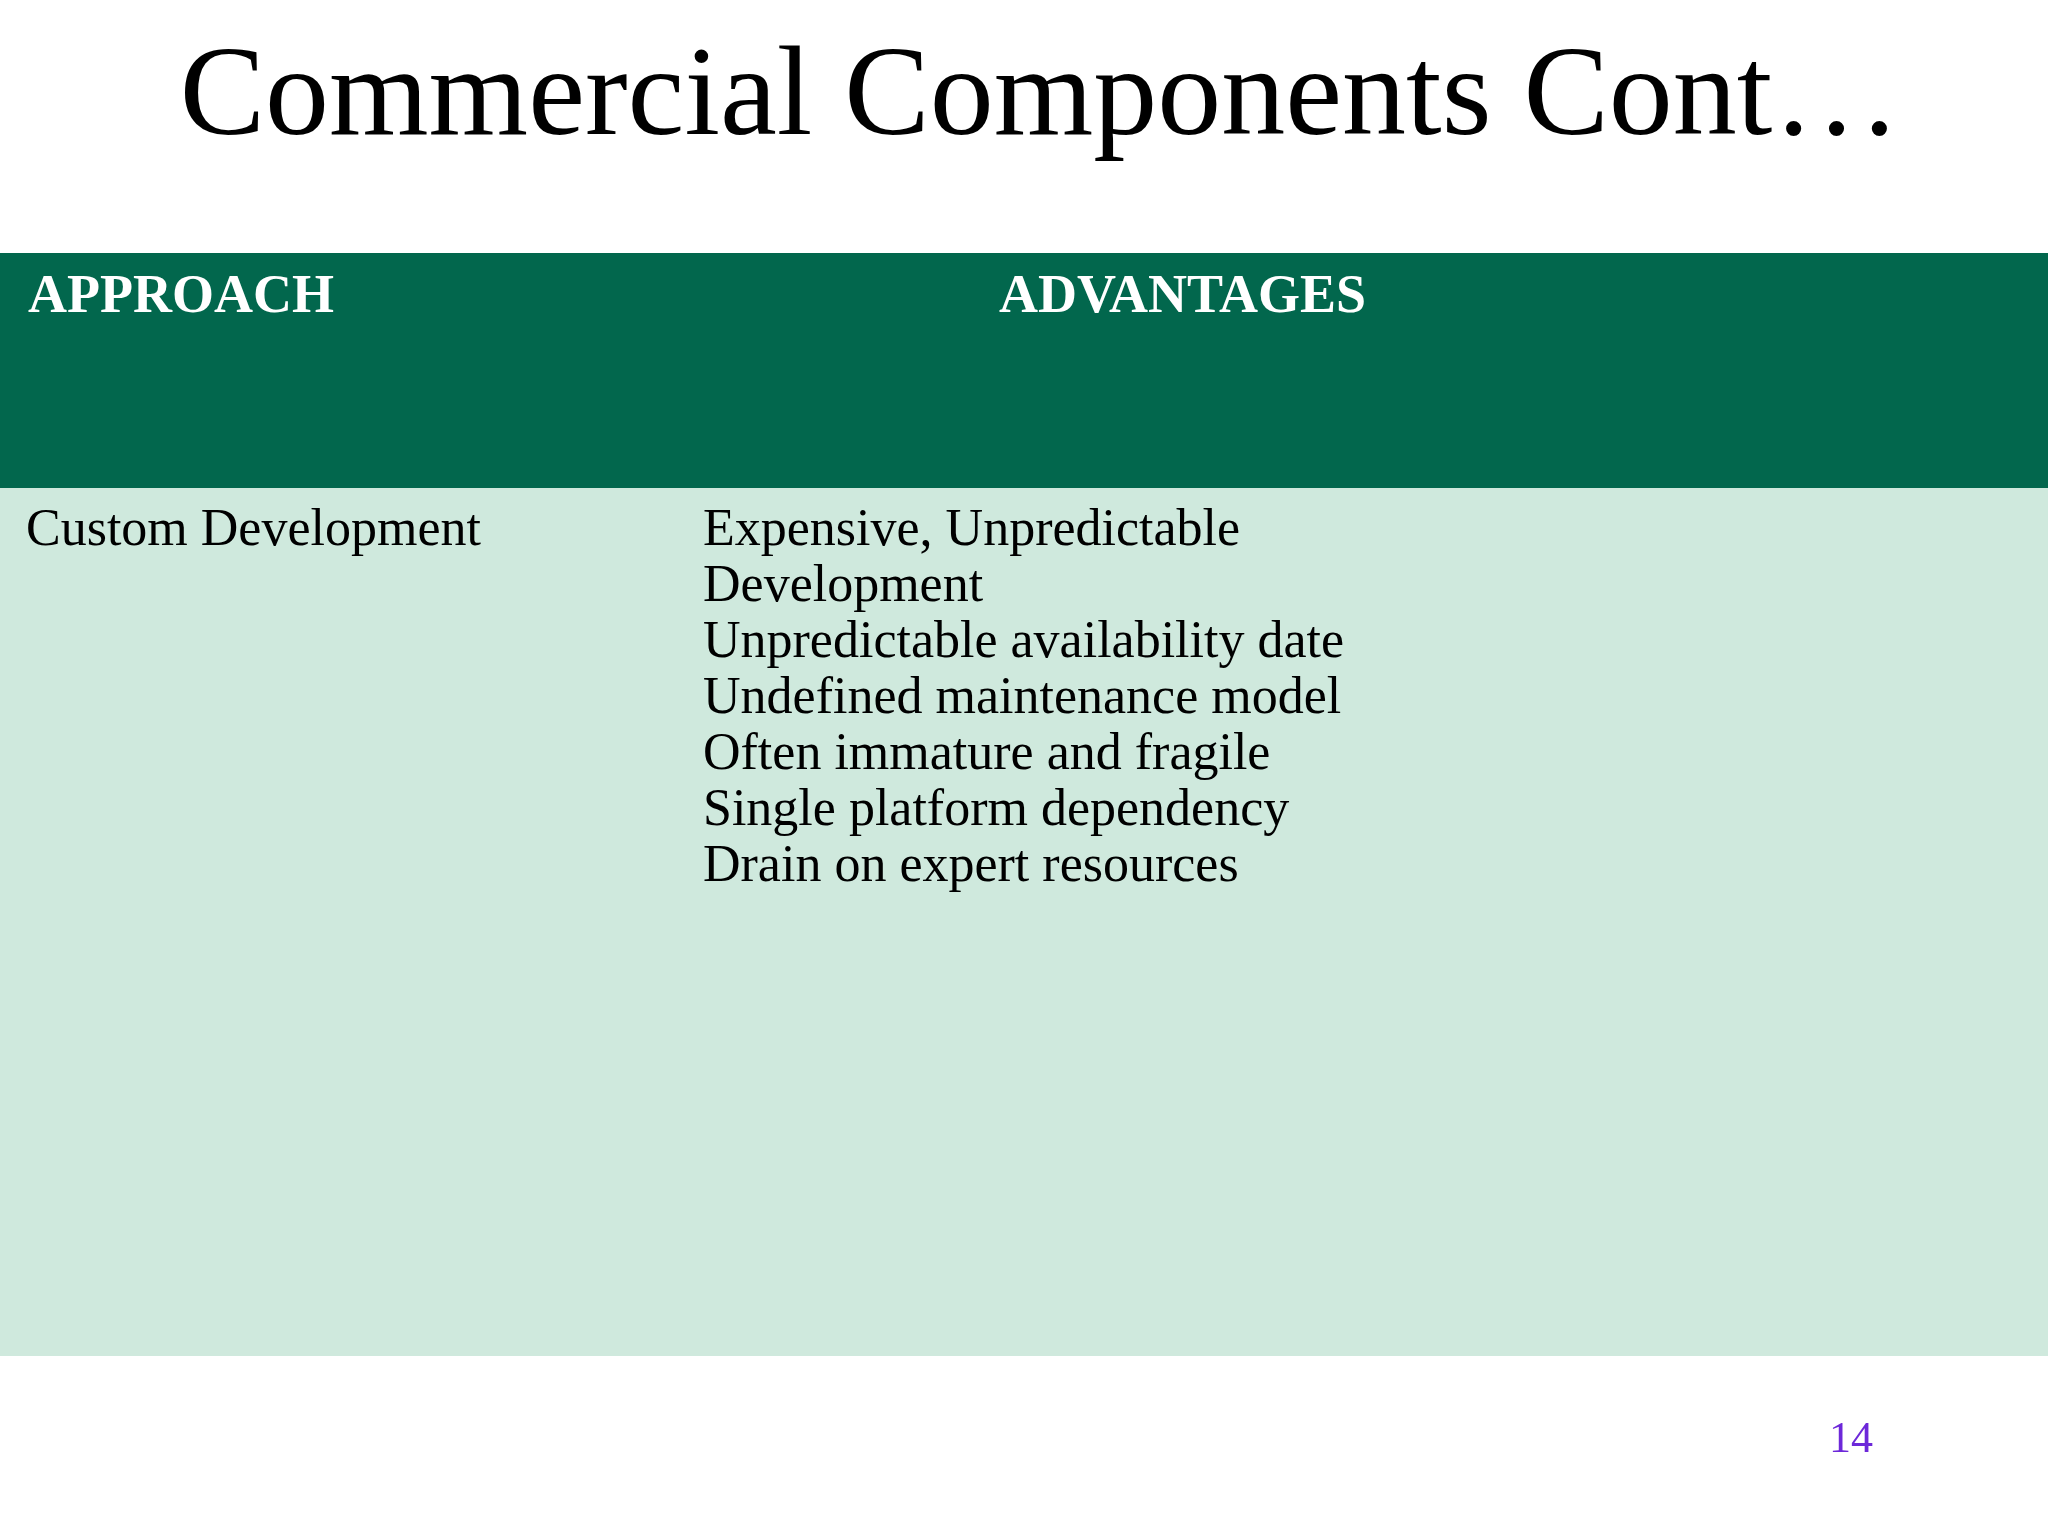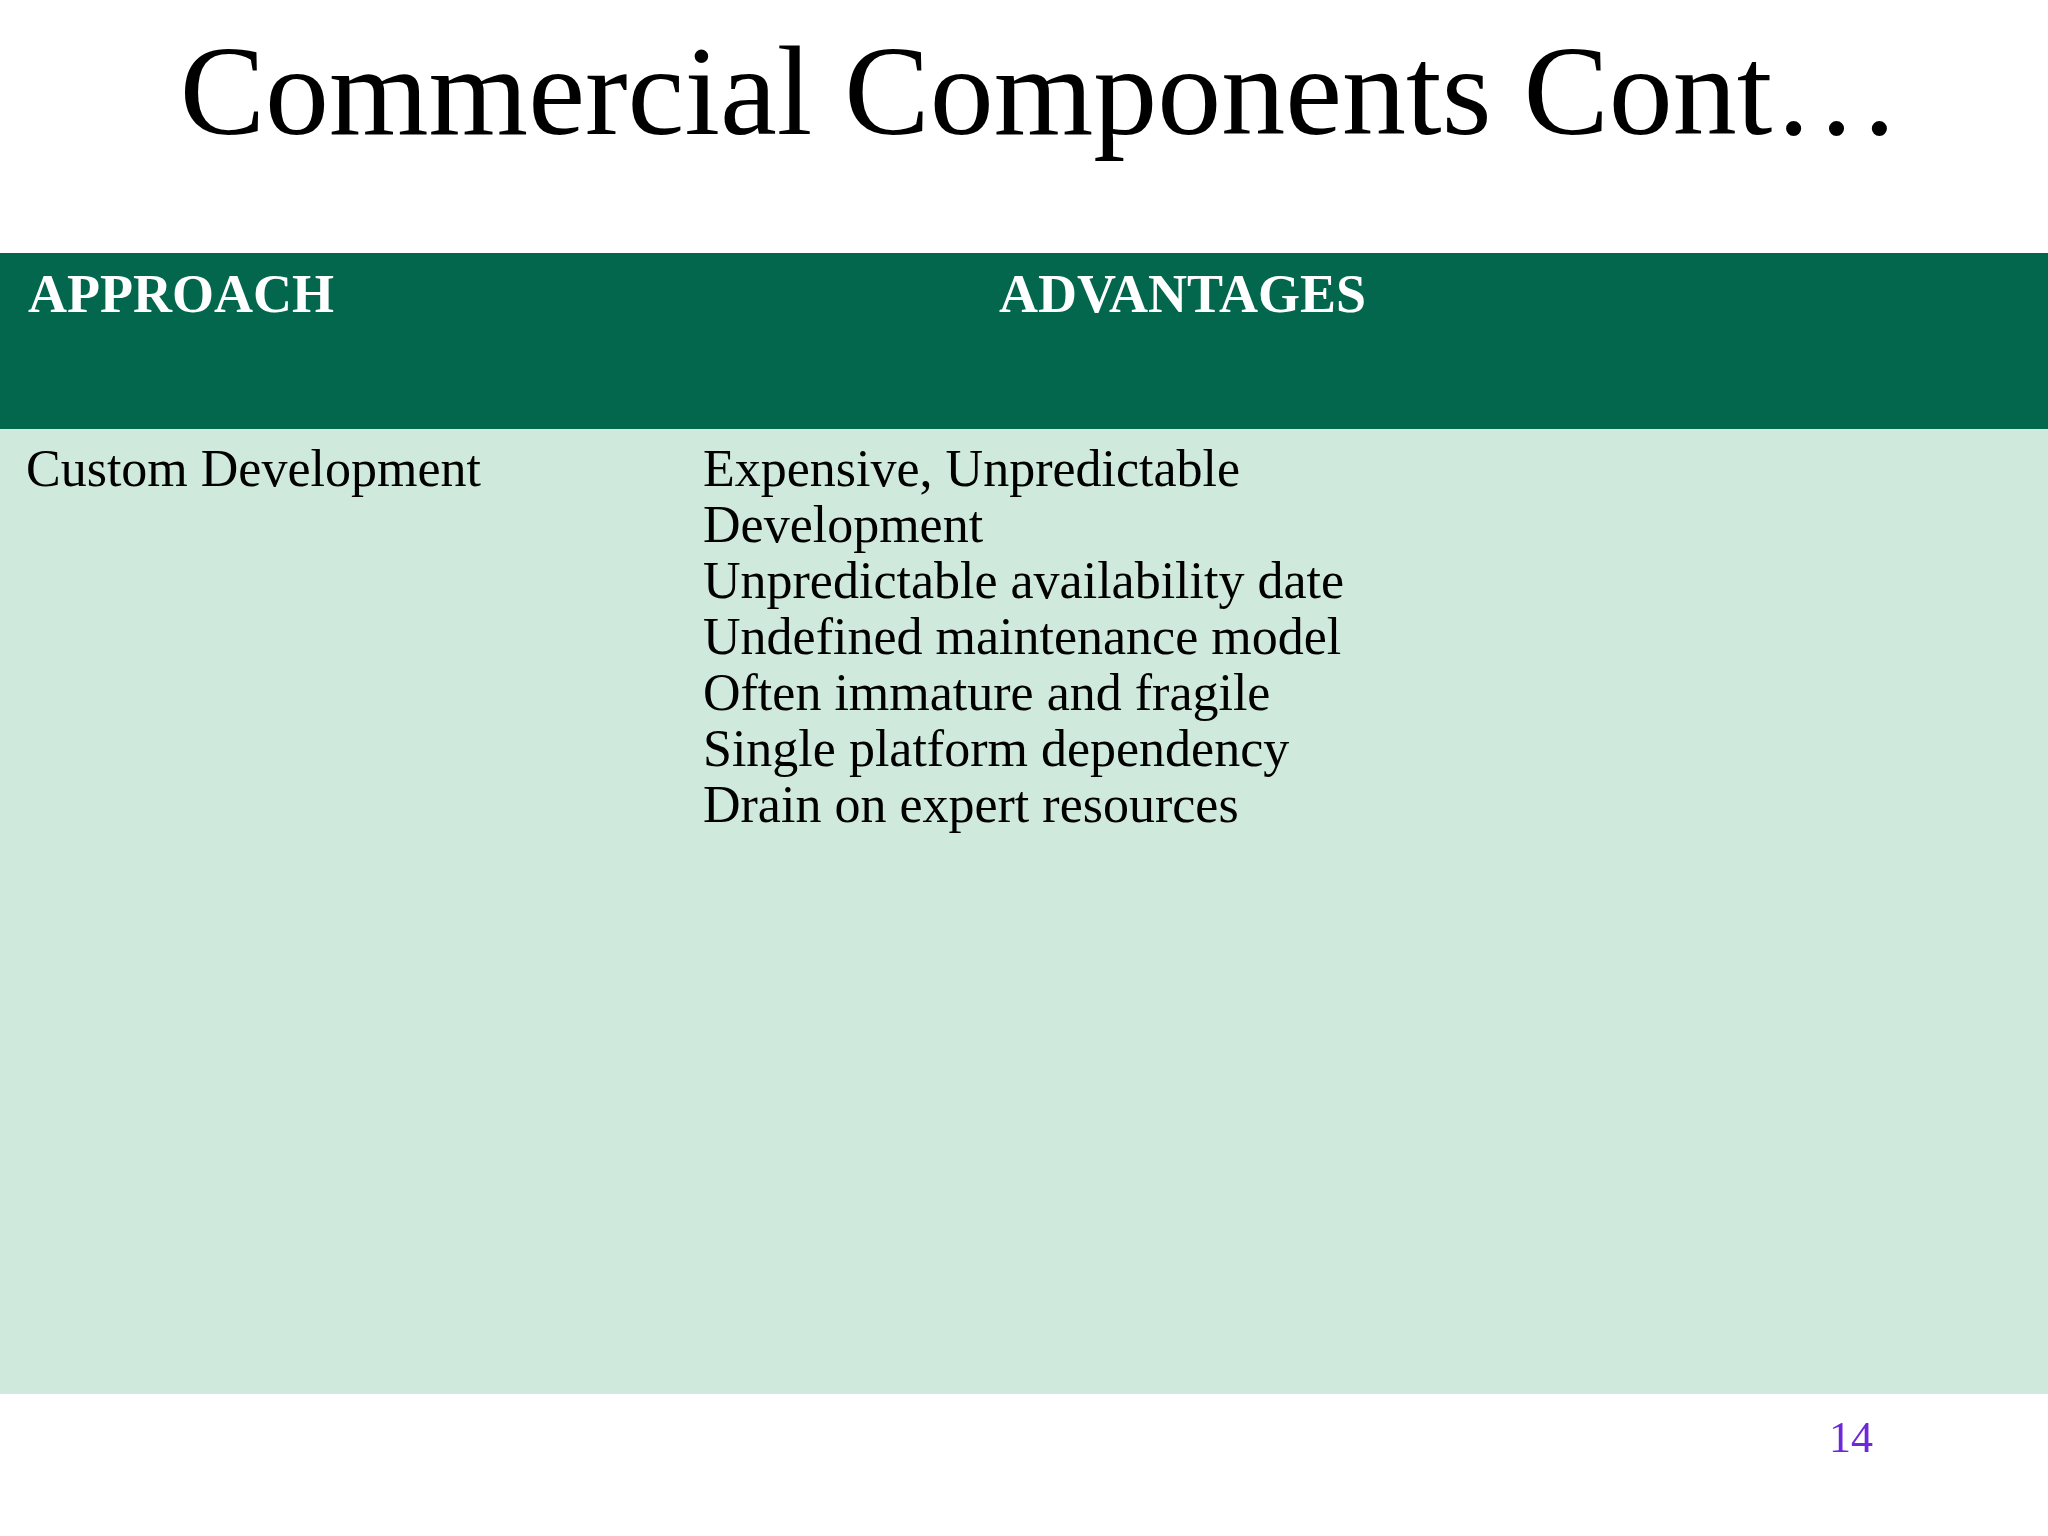--- a/index.html
+++ b/index.html
@@ -33,40 +33,40 @@
   .table{
     position:absolute;
     top:253px;
     left:0;
     width:2048px;
   }
   .thead{
     display:grid;
     grid-template-columns:683px 683px 682px;
     background:var(--header-bg);
-    height:176px;
+    height:235px;
     box-sizing:border-box;
   }
   .th{
     font-weight:bold;
     font-size:54px;
     line-height:62px;
     color:var(--header-text);
     padding-top:10px;
     box-sizing:border-box;
     white-space:nowrap;
   }
   .th:nth-child(1){padding-left:28px;}
   .th:nth-child(2){padding-left:24px;text-align:right;}
   .th:nth-child(3){padding-left:33px;}
   .trow{
     display:grid;
     grid-template-columns:683px 683px 682px;
     background:var(--row-bg);
-    height:965px;
+    height:868px;
     box-sizing:border-box;
   }
   .td{
     font-size:52px;
     line-height:56px;
     padding-top:12px;
     box-sizing:border-box;
     white-space:pre-line;
     color:var(--body-text);
   }

